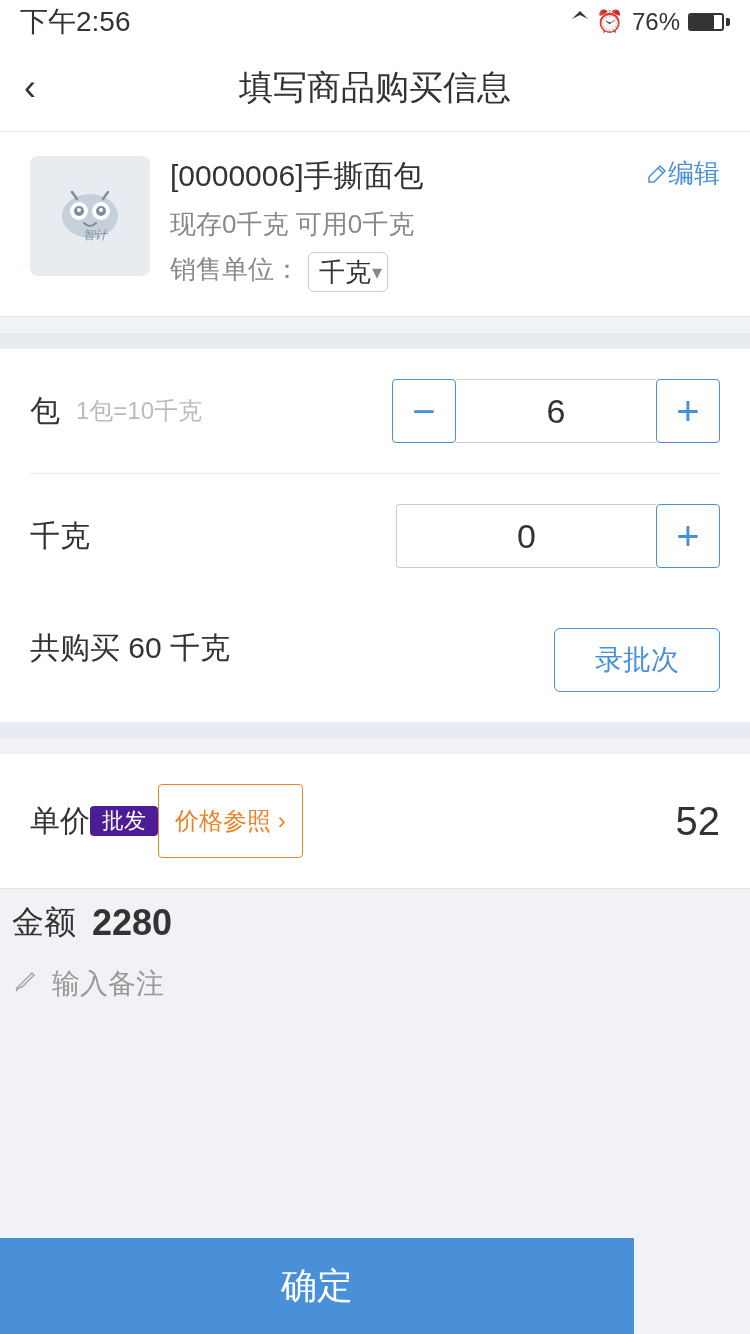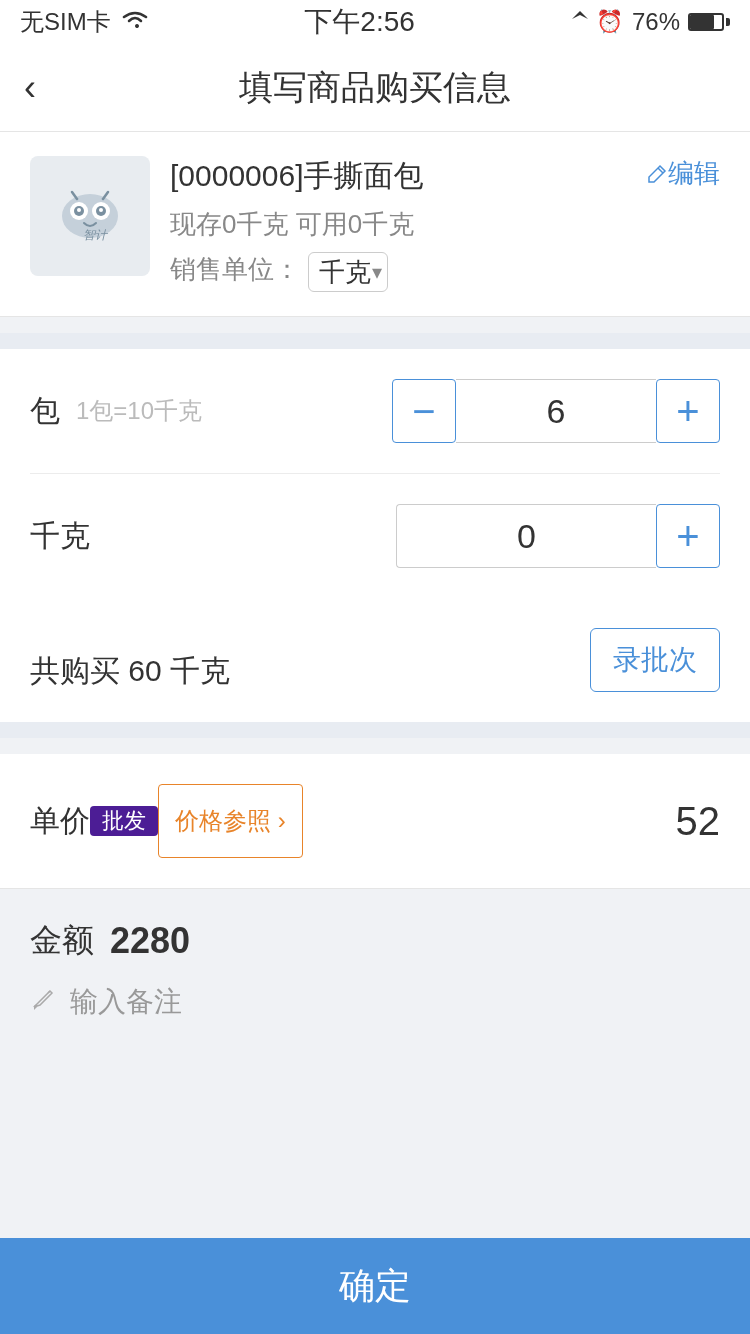--- a/index.html
+++ b/index.html
@@ -212,32 +212,32 @@
     }
     .qty-input-no-left {
       border-left: 1px solid #ccc;
     }
 
     
     .total-section {
       background: #fff;
       padding: 30px;
       display: flex;
-      align-items: flex-end;
+      align-items: flex-start;
       justify-content: space-between;
     }
     .total-text {
       font-size: 30px;
       color: #333;
     }
     .batch-btn {
       border: 1px solid #4a90d9;
       color: #4a90d9;
       font-size: 28px;
-      padding: 12px 22px;
+      padding: 12px 40px;
       border-radius: 6px;
       background: #fff;
       cursor: pointer;
     }
 
     
     .price-section {
       background: #fff;
       margin-top: 16px;
       padding: 30px;
@@ -272,21 +272,21 @@
     }
     .price-value {
       font-size: 40px;
       color: #333;
       font-weight: 500;
     }
 
     
     .amount-section {
       background: #f0f2f5;
-      padding: 30px;
+      padding: 12px;
       border-top: 1px solid #e5e5e5;
     }
     .amount-row {
       display: flex;
       align-items: center;
       gap: 16px;
       margin-bottom: 20px;
     }
     .amount-label {
       font-size: 32px;
@@ -307,50 +307,40 @@
     .pencil-icon {
       color: #aaa;
       font-size: 30px;
     }
 
     
     .confirm-btn {
       position: fixed;
       bottom: 0;
       left: 0;
-      width: 750px;
+      width: 634px;
       height: 96px;
       background: #4a90d9;
       color: #fff;
       font-size: 36px;
       border: none;
       cursor: pointer;
       display: flex;
       align-items: center;
       justify-content: center;
     }
 
     
     .bottom-spacer { height: 120px; }
     .main-content { background: #f0f2f5; }
   </style>
 </head>
 <body>
 
 <div class="status-bar">
-  <div class="status-left">
-    <span>无SIM卡</span>
-    <span>
-      <svg width="28" height="20" viewBox="0 0 28 20">
-        <path d="M14 16 a2 2 0 1 1 0 0.01Z" fill="#333"></path>
-        <path d="M8 11 Q14 5 20 11" fill="none" stroke="#333" stroke-width="2.5" stroke-linecap="round"></path>
-        <path d="M3 7 Q14 -1 25 7" fill="none" stroke="#333" stroke-width="2.5" stroke-linecap="round"></path>
-      </svg>
-    </span>
-  </div>
   <div class="status-center">下午2:56</div>
   <div class="status-right">
     <span>
       <svg width="18" height="20" viewBox="0 0 18 20">
         <path d="M9 1 L17 9 L9 5 L1 9 Z" fill="#333"></path>
       </svg>
     </span>
     <span style="font-size:22px;">⏰</span>
     <span>76%</span>
     <div class="battery">

